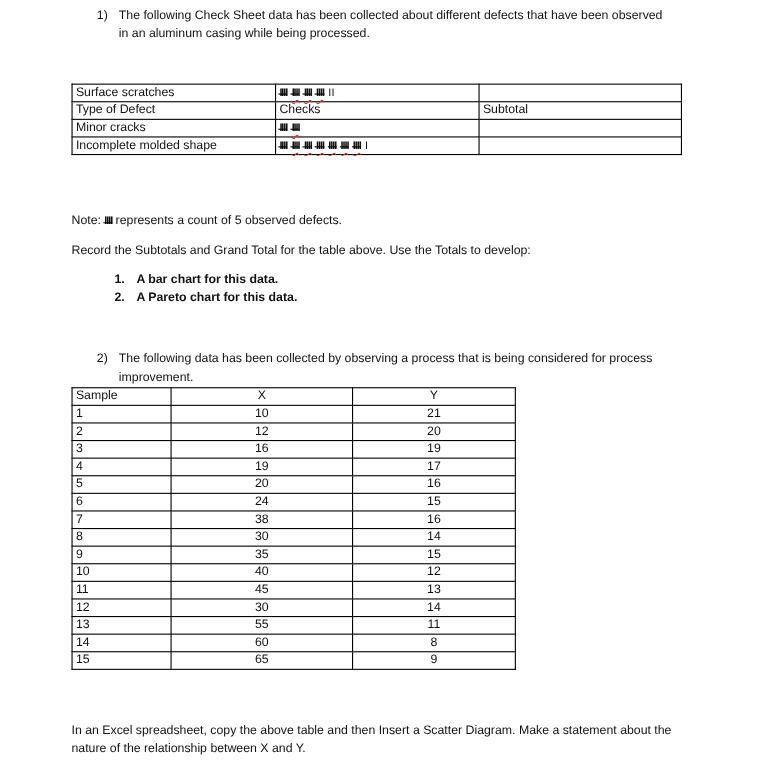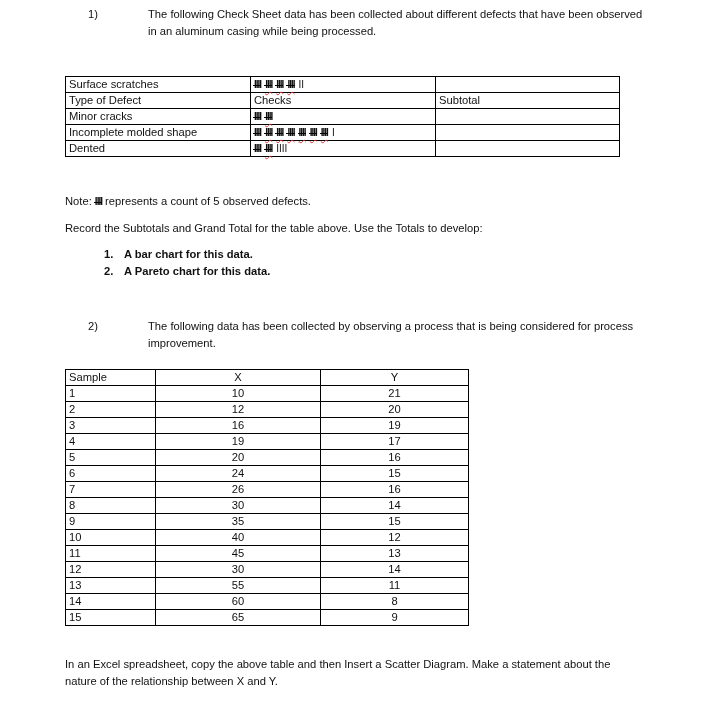--- a/index.html
+++ b/index.html
@@ -1,20 +1,20 @@
 <!DOCTYPE html>
 <html><head>
 <meta charset="utf-8">
 <style>
   html, body { margin:0; padding:0; background:#ffffff; }
   body { width:705px; height:701px; position:relative; font-family:"Liberation Sans", sans-serif; font-size:11.2px; color:#111; overflow:hidden; }
   .abs { position:absolute; }
   .q { left:88px; width:520px; line-height:17px; }
   .q .num { position:absolute; left:0; }
-  .q .txt { position:absolute; left:20px; width:500px;margin-left:40px; }
+  .q .txt { position:absolute; left:20px; width:500px; }
   table { border-collapse:collapse; position:absolute; }
   td { border:1px solid #000; padding:0 3px; height:15px; line-height:15px; font-size:11.2px; vertical-align:middle; white-space:nowrap; }
   .t1 td:nth-child(1){ width:178px; }
   .t1 td:nth-child(2){ width:178px; }
   .t1 td:nth-child(3){ width:177px; }
   .t2 td:nth-child(1){ width:83px; }
   .t2 td:nth-child(2){ width:158px; text-align:center; }
   .t2 td:nth-child(3){ width:141px; text-align:center; }
   .tally { display:inline-flex; gap:4px; align-items:center; }
   .grp { position:relative; letter-spacing:-1px; font-weight:bold; font-size:10px; }
@@ -66,29 +66,20 @@
             <span class="grp wavy">IIII</span>
             <span class="grp wavy">IIII</span>
             <span class="grp wavy">IIII</span>
             <span class="grp wavy">IIII</span>
             <span class="grp wavy">IIII</span>
             <span class="grp wavy">IIII</span>
             <span class="singles">I</span>
           </span></td>
         <td></td>
       </tr>
-      <tr>
-        <td>Dented</td>
-        <td><span class="tally">
-            <span class="grp">IIII</span>
-            <span class="grp wavy">IIII</span>
-            <span class="singles">IIII</span>
-          </span></td>
-        <td></td>
-      </tr>
     </tbody>
 </table>
 
 <div class="abs para" style="top:193px;">
   <span>Note:</span>
   <span class="grp">IIII</span>
   <span>represents a count of 5 observed defects.</span>
 </div>
 
 <div class="abs para" style="top:220px;">Record the Subtotals and Grand Total for the table above.  Use the Totals to develop:</div>
@@ -96,21 +87,21 @@
 <div class="abs list" style="top:246px;">
   <div><span class="n">1.</span><span>A bar chart for this data.</span></div>
   <div><span class="n">2.</span><span>A Pareto chart for this data.</span></div>
 </div>
 
 <div class="abs q" style="top:318px;">
   <span class="num">2)</span>
   <span class="txt">The following data has been collected by observing a process that is being considered for process improvement.</span>
 </div>
 
-<table class="t2" style="left:65px; top:369px;border-radius:29px;">
+<table class="t2" style="left:65px; top:352px;border-radius:29px;">
   <tbody id="t2body">
     <tr>
       <td style="text-align:left">Sample</td>
       <td>X</td>
       <td>Y</td>
     </tr>
   <tr>
         <td style="text-align: left;">1</td>
         <td>10</td>
         <td>21</td>
@@ -135,21 +126,21 @@
         <td>20</td>
         <td>16</td>
       </tr>
       <tr>
         <td style="text-align: left;">6</td>
         <td>24</td>
         <td>15</td>
       </tr>
       <tr>
         <td style="text-align: left;">7</td>
-        <td>26</td>
+        <td>38</td>
         <td>16</td>
       </tr>
       <tr>
         <td style="text-align: left;">8</td>
         <td>30</td>
         <td>14</td>
       </tr>
       <tr>
         <td style="text-align: left;">9</td>
         <td>35</td>

